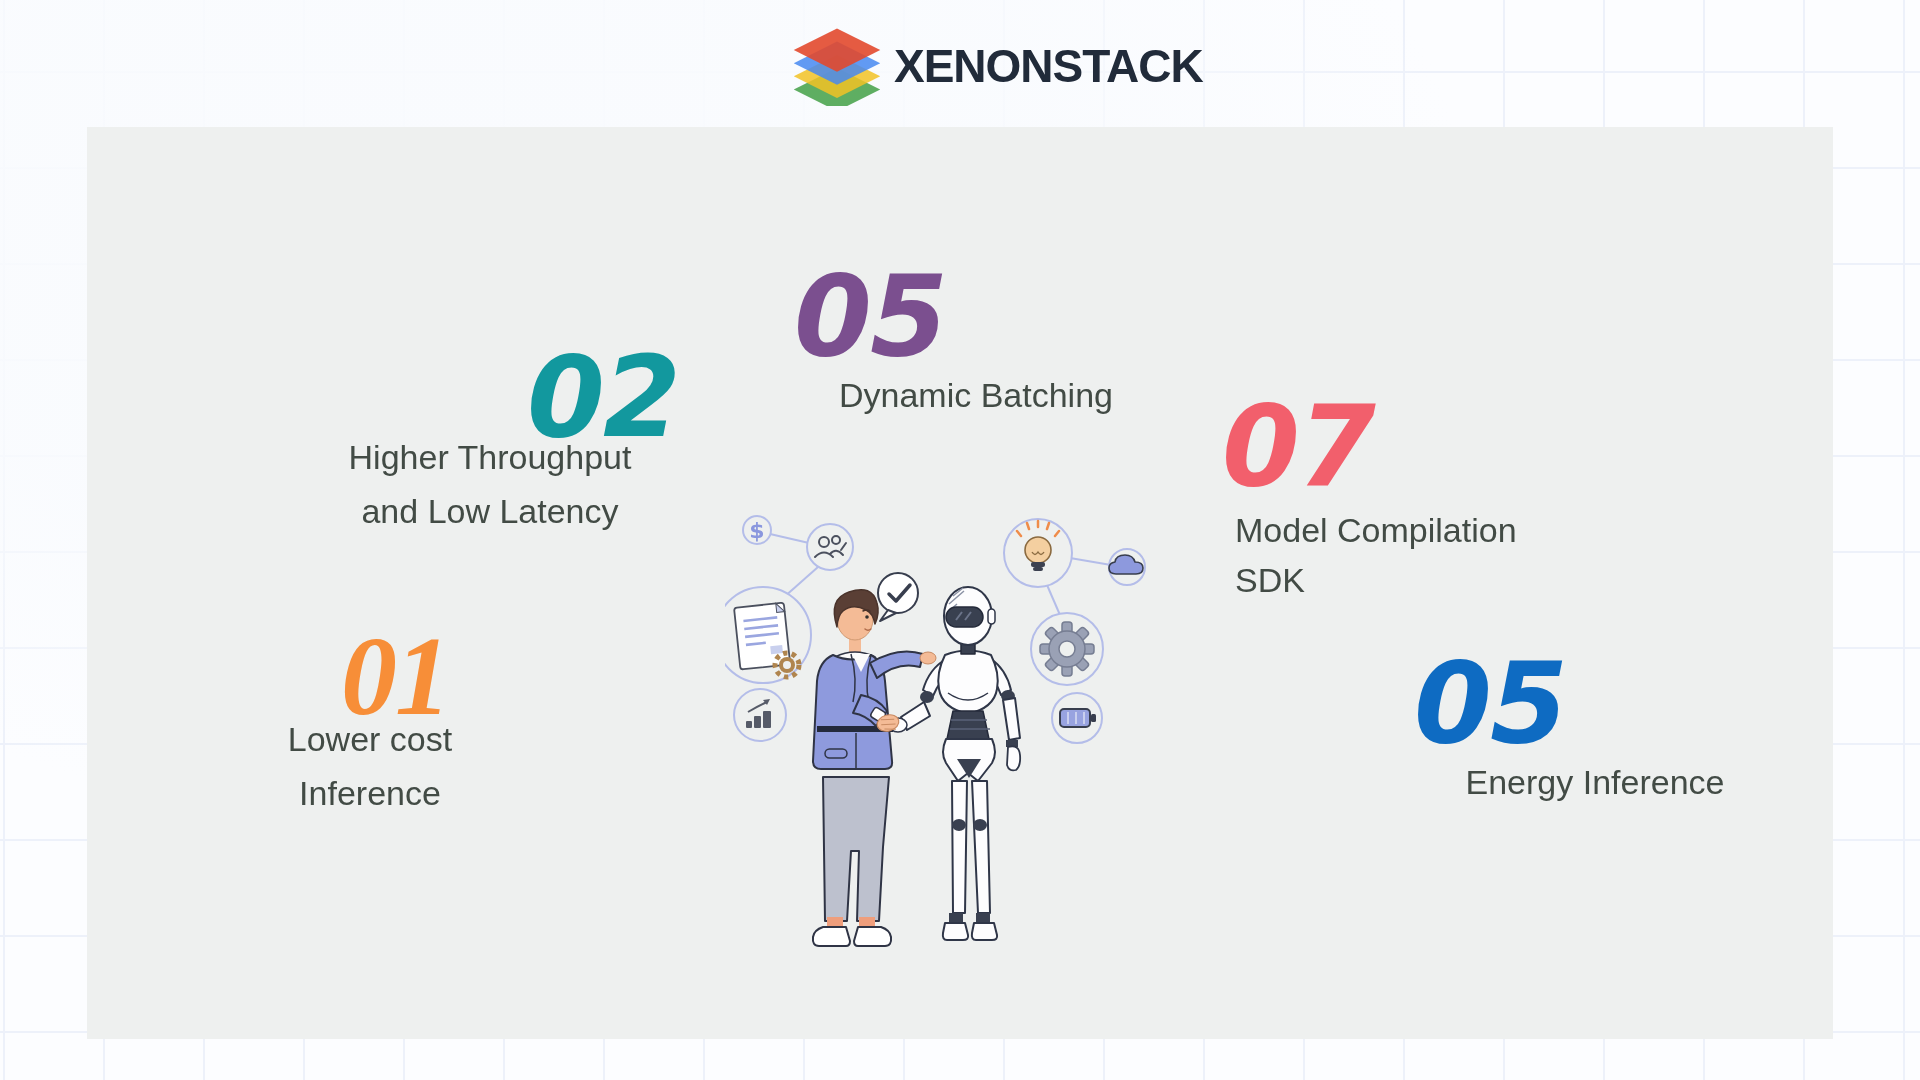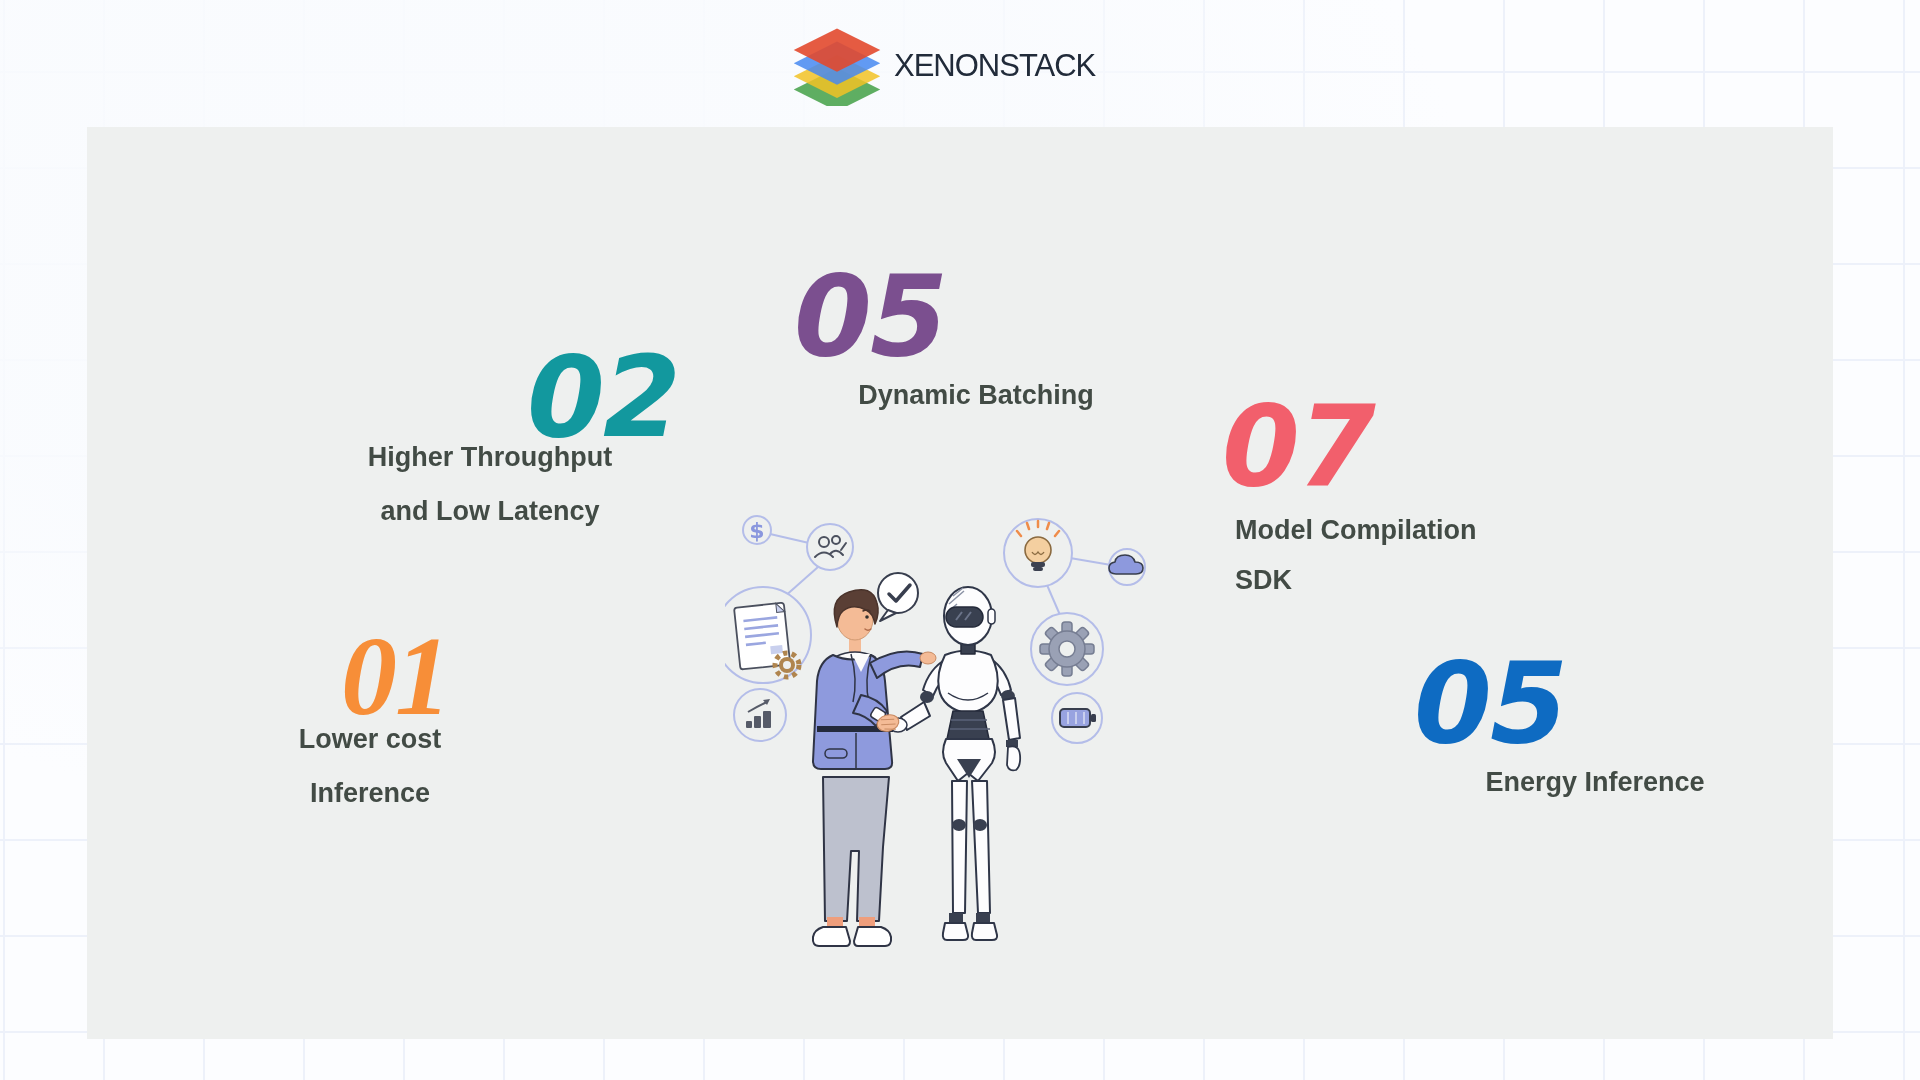--- a/index.html
+++ b/index.html
@@ -24,41 +24,41 @@
                rgba(249,251,254,0.98) 0%, rgba(249,251,254,0.85) 45%, rgba(249,251,254,0) 75%);
   }
 
   
   .brand{
     position:absolute; left:790px; top:24px; height:84px;
     display:flex; align-items:center; gap:10px; z-index:5;
   }
   .brand-logo{ width:94px; height:80px; display:block; }
   .brand-name{
-    font-size:31px; font-weight:400; letter-spacing:-1px;
+    font-size:46px; font-weight:700; letter-spacing:-1px;
     color:#212b3a;
   }
 
   
   .panel{
     position:absolute; left:87px; top:127px; width:1746px; height:912px;
     background:#eef0ef; z-index:1;
   }
 
   
   .step-num{
     position:absolute; z-index:3;
     font-family:"DejaVu Sans", sans-serif;
     font-style:italic; font-weight:800;
     font-size:112px; line-height:1; letter-spacing:-2px;
     white-space:nowrap;
   }
   .step-label{
     position:absolute; z-index:3;
-    font-weight:700; font-size:27px; line-height:54px;
+    font-weight:400; font-size:34px; line-height:54px;
     color:#424b45; text-align:center; white-space:nowrap;
   }
   #num-01{ left:341px;  top:620px;font-family:Liberation Serif, serif; }
   #num-02{ left:527px;  top:341px; }
   #num-03{ left:794px;  top:260px; }
   #num-04{ left:1222px; top:390px; }
   #num-05{ left:1414px; top:647px;font-style:italic; }
 
   #label-01{ left:245px;  top:712px; width:250px; }
   #label-02{ left:300px;  top:430px; width:380px; }

